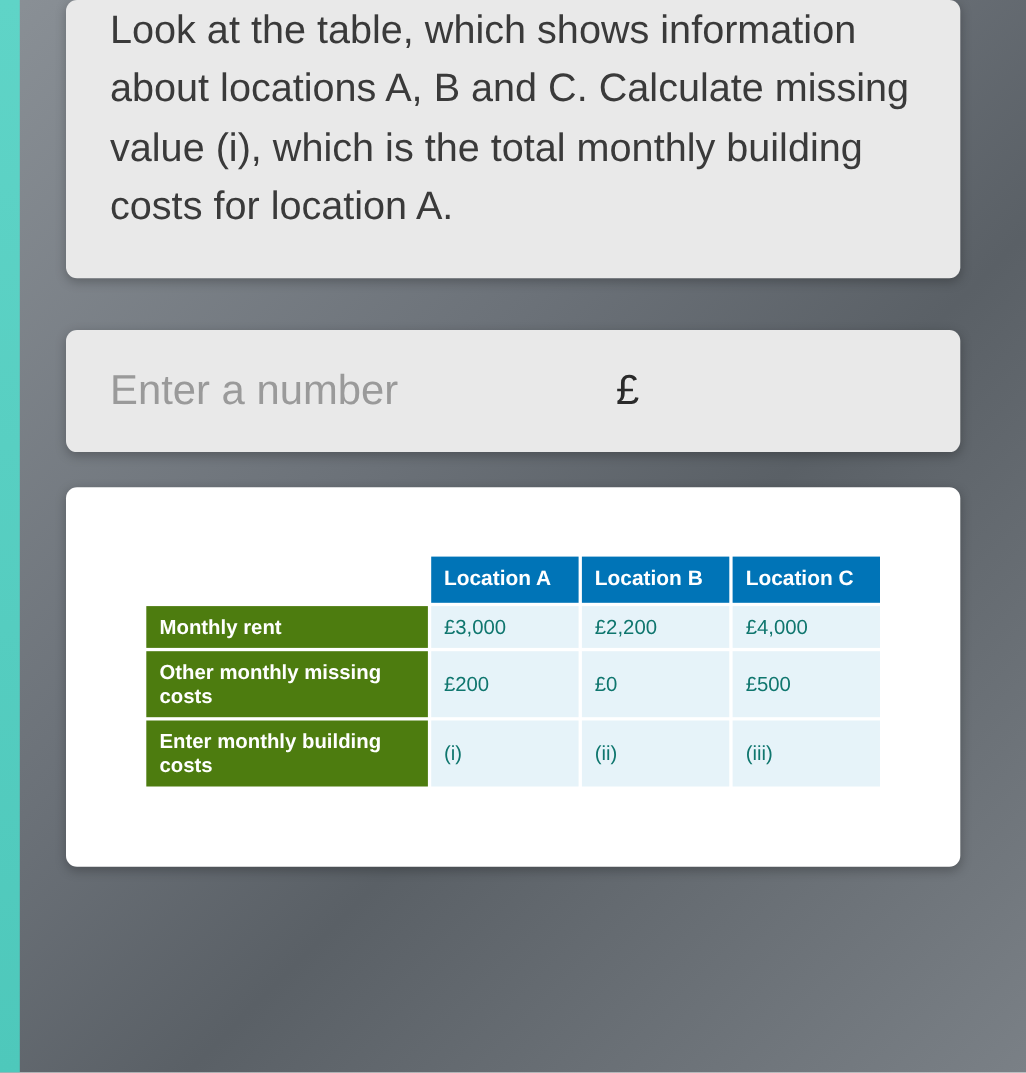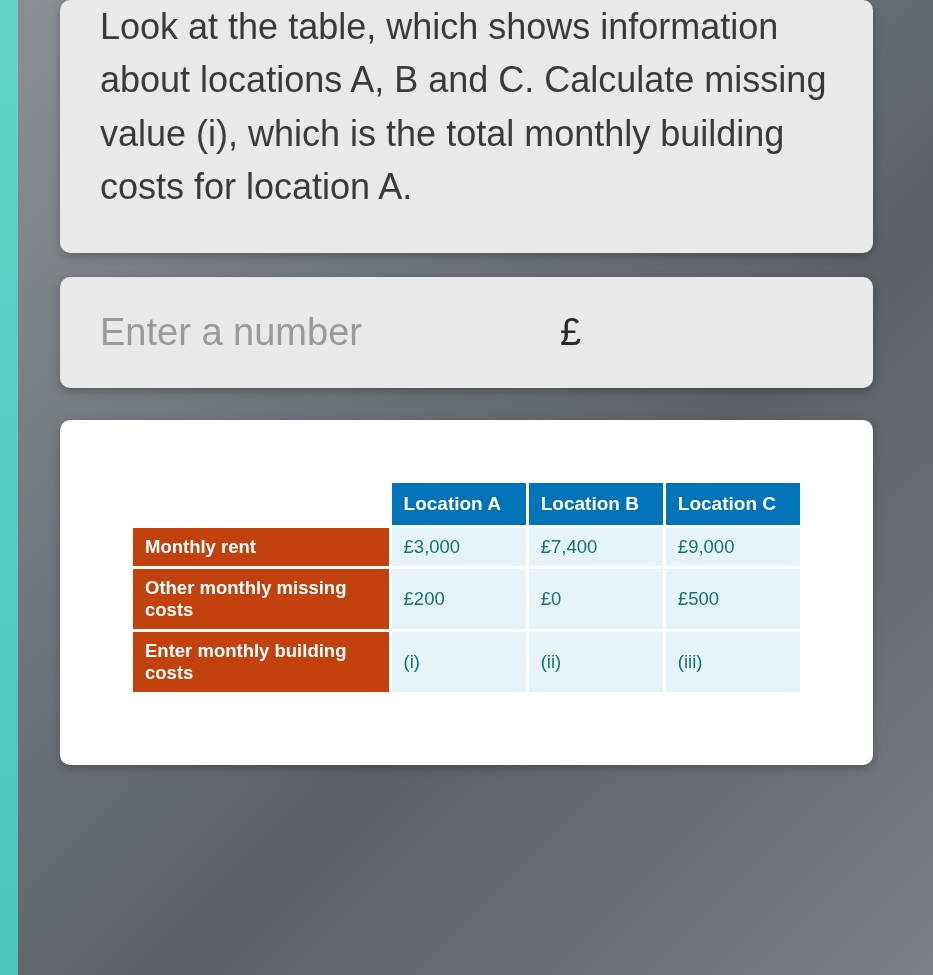--- a/index.html
+++ b/index.html
@@ -21,21 +21,21 @@
     left: 18px; right: 18px; top: 0; bottom: 0;
     padding: 0 42px 0 42px;
   }
   .card {
     background: #e9e9e9;
     border-radius: 10px;
     box-shadow: 0 3px 10px rgba(0,0,0,0.25);
   }
   .question-card {
     padding: 0 40px 40px 40px;
-    margin-bottom: 24px;
+    margin-bottom: 47px;
   }
   .question-text {
     font-size: 36px;
     line-height: 1.48;
     color: #3a3a3a;
     font-weight: 400;
   }
   .input-card {
     padding: 34px 40px;
     display: flex;
@@ -73,21 +73,21 @@
   }
   .corner-cell { background: transparent; }
   .col-header {
     background: #0074b7;
     color: #ffffff;
     font-weight: 700;
     font-size: 19px;
     padding: 10px 12px;
   }
   .row-header {
-    background: #c2410c;
+    background: #4d7c0f;
     color: #ffffff;
     font-weight: 700;
     font-size: 18.5px;
   }
   .data-cell {
     background: #e6f3f9;
     color: #0f766e;
     font-weight: 400;
   }
   col.rowhdr { width: 260px; }
@@ -120,22 +120,22 @@
       <tbody>
           <tr>
         <th class="corner-cell"></th>
         <th class="col-header">Location A</th>
         <th class="col-header">Location B</th>
         <th class="col-header">Location C</th>
       </tr>
       <tr>
         <th class="row-header">Monthly rent</th>
         <td class="data-cell">£3,000</td>
-        <td class="data-cell">£7,400</td>
-        <td class="data-cell">£9,000</td>
+        <td class="data-cell">£2,200</td>
+        <td class="data-cell">£4,000</td>
       </tr>
       <tr>
         <th class="row-header">Other monthly missing costs</th>
         <td class="data-cell">£200</td>
         <td class="data-cell">£0</td>
         <td class="data-cell">£500</td>
       </tr>
       <tr>
         <th class="row-header">Enter monthly building costs</th>
         <td class="data-cell">(i)</td>

